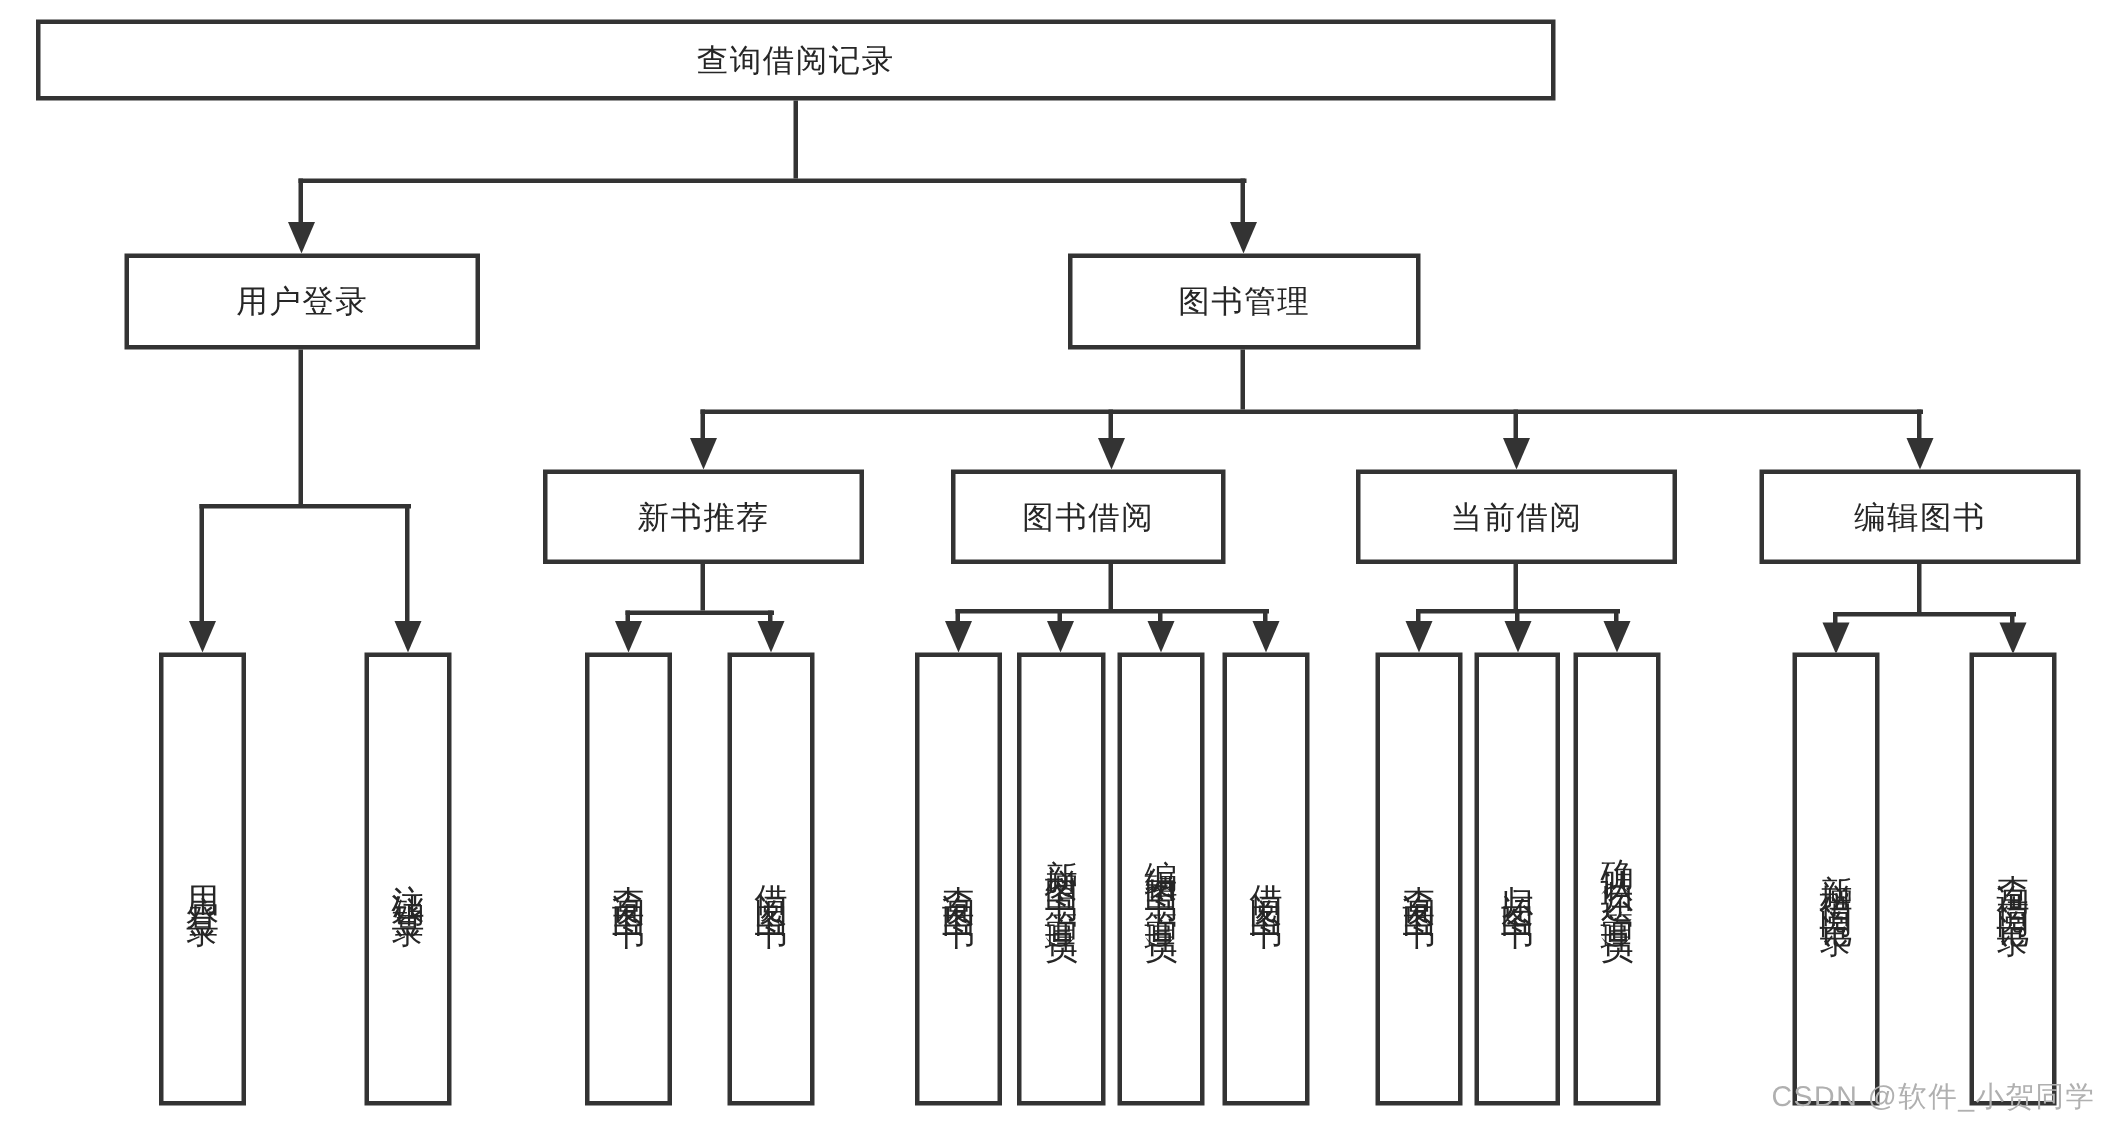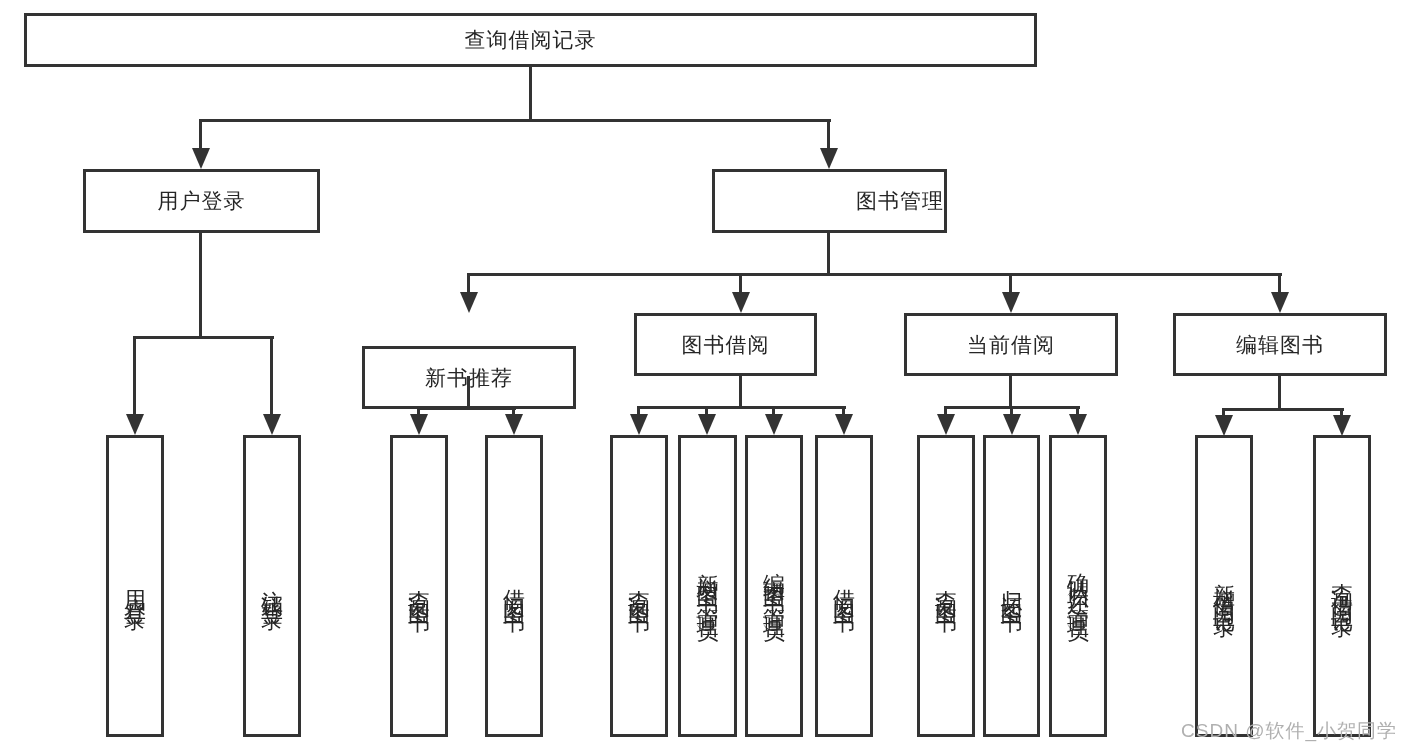--- a/index.html
+++ b/index.html
@@ -49,21 +49,21 @@
   <div class="vline" style="left:529px;top:67px;height:52px;"></div>
   <div class="hline" style="left:199px;top:119px;width:632px;"></div>
   <div class="vline" style="left:199px;top:119px;height:31px;"></div>
   <div class="arrow" style="left:192px;top:148px;"></div>
   <div class="vline" style="left:827px;top:119px;height:31px;"></div>
   <div class="arrow" style="left:820px;top:148px;"></div>
 
   <div class="box" style="left:83px;top:169px;width:237px;height:64px;">
     <span>用户登录</span>
   </div>
-  <div class="box" style="left:712px;top:169px;width:235px;height:64px;justify-content:flex-end;">
+  <div class="box" style="left:712px;top:169px;width:235px;height:64px;">
     <span>图书管理</span>
   </div>
 
   <div class="vline" style="left:199px;top:233px;height:103px;"></div>
   <div class="hline" style="left:133px;top:336px;width:141px;"></div>
   <div class="vline" style="left:133px;top:336px;height:78px;"></div>
   <div class="arrow" style="left:126px;top:414px;"></div>
   <div class="vline" style="left:270px;top:336px;height:78px;"></div>
   <div class="arrow" style="left:263px;top:414px;"></div>
 
@@ -71,21 +71,21 @@
   <div class="hline" style="left:467px;top:273px;width:815px;"></div>
   <div class="vline" style="left:467px;top:273px;height:19px;"></div>
   <div class="arrow" style="left:460px;top:292px;"></div>
   <div class="vline" style="left:739px;top:273px;height:19px;"></div>
   <div class="arrow" style="left:732px;top:292px;"></div>
   <div class="vline" style="left:1009px;top:273px;height:19px;"></div>
   <div class="arrow" style="left:1002px;top:292px;"></div>
   <div class="vline" style="left:1278px;top:273px;height:19px;"></div>
   <div class="arrow" style="left:1271px;top:292px;"></div>
 
-  <div class="box" style="left:362px;top:313px;width:214px;height:63px;margin-top:33px;">
+  <div class="box" style="left:362px;top:313px;width:214px;height:63px;">
     <span>新书推荐</span>
   </div>
   <div class="box" style="left:634px;top:313px;width:183px;height:63px;">
     <span>图书借阅</span>
   </div>
   <div class="box" style="left:904px;top:313px;width:214px;height:63px;">
     <span>当前借阅</span>
   </div>
   <div class="box" style="left:1173px;top:313px;width:214px;height:63px;">
     <span>编辑图书</span>

